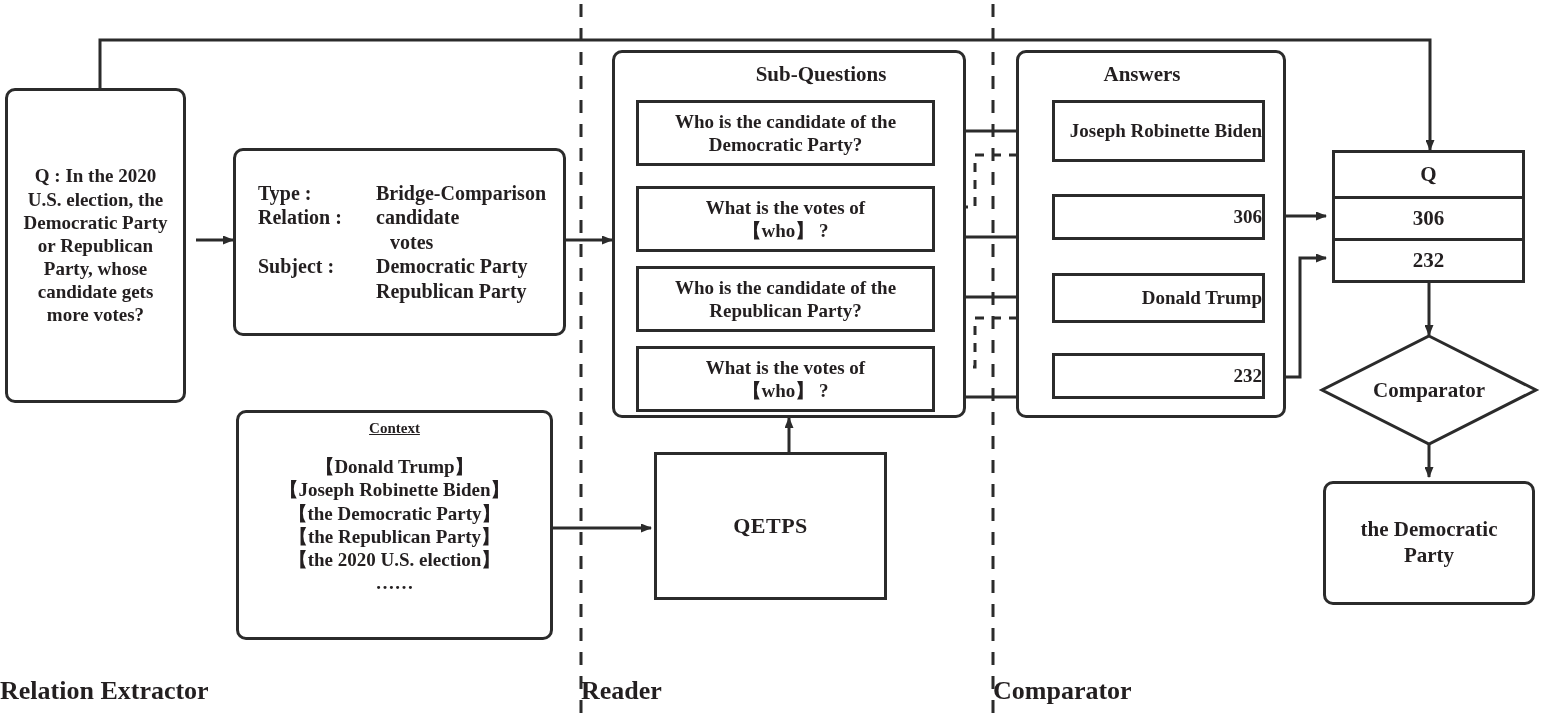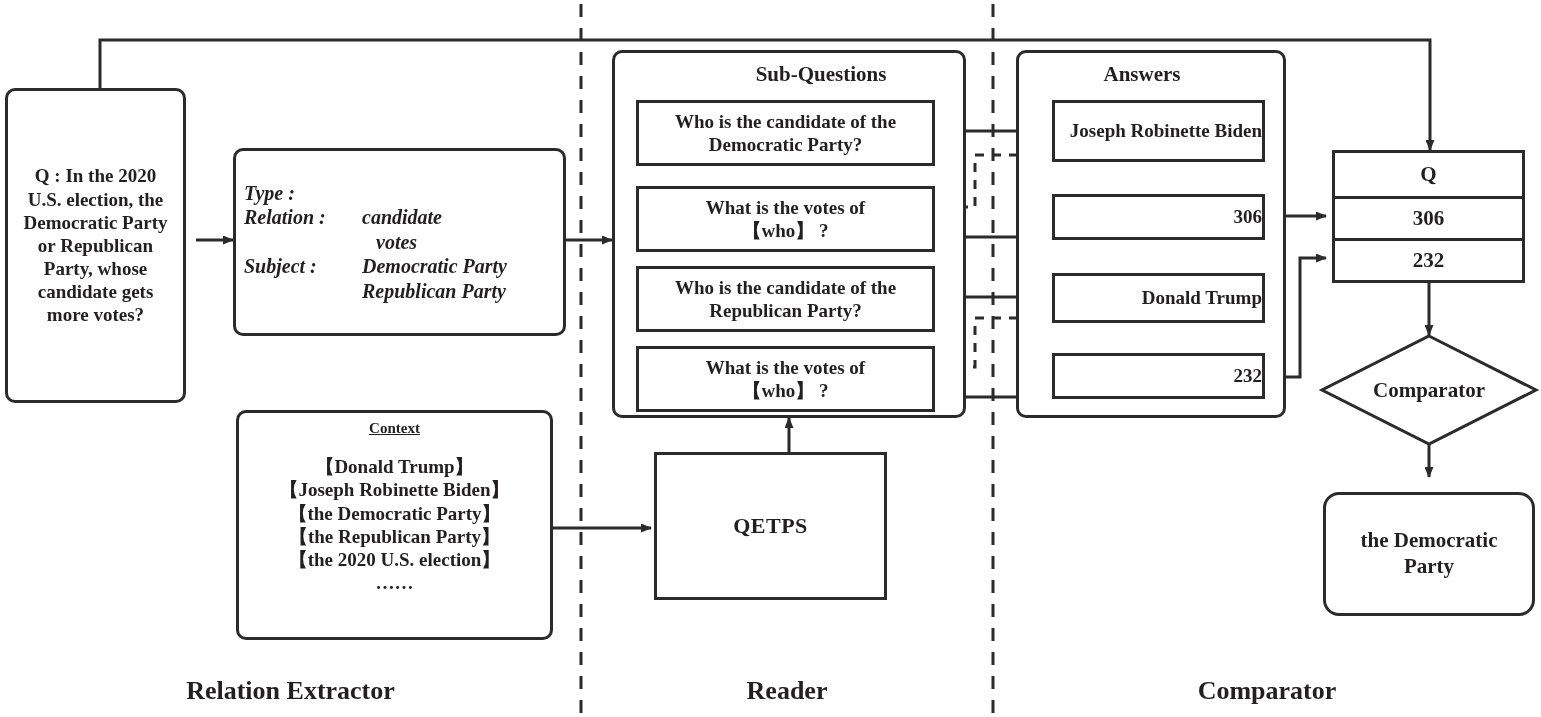--- a/index.html
+++ b/index.html
@@ -9,37 +9,37 @@
 
   .box{position:absolute;box-sizing:border-box;border:3px solid #2b2b2b;background:#fff;
        display:flex;align-items:center;justify-content:center;text-align:center;
        font-weight:bold;line-height:1.22;}
   .rnd{border-radius:10px;}
   .panel{position:absolute;box-sizing:border-box;border:3px solid #2b2b2b;border-radius:10px;background:#fff;}
   .panel-title{position:absolute;left:0;right:0;text-align:center;font-weight:bold;font-size:21px;}
 
   .qbox{font-size:19px;padding:0 8px;}
   .trbox{font-size:20px;}
-  .trtable{display:block;width:100%;padding-left:8px;box-sizing:border-box;text-align:left;font-style:italic;}
+  .trtable{display:block;width:100%;padding-left:22px;box-sizing:border-box;text-align:left;}
   .trrow{display:flex;}
   .trkey{width:118px;flex:none;}
   .trval{flex:1;}
   .ctxbox{font-size:19px;align-items:flex-start;padding-top:6px;}
   .ctxinner{width:100%;}
   .ctxtitle{font-size:15px;margin-bottom:18px;text-decoration:underline;}
   .sq{font-size:19px;}
   .ans{font-size:19px;justify-content:flex-end;}
   .qt{position:absolute;box-sizing:border-box;border:3px solid #2b2b2b;background:#fff;}
   .qtrow{box-sizing:border-box;display:flex;align-items:center;justify-content:center;
          font-weight:bold;font-size:21px;}
   .qtrow+.qtrow{border-top:3px solid #2b2b2b;}
   .outbox{font-size:21px;}
   .qetps{font-size:22px;letter-spacing:.5px;}
 
-  .seclabel{position:absolute;font-weight:bold;font-size:26px;text-align:center;}
+  .seclabel{position:absolute;font-weight:bold;font-size:26px;}
 
   svg.lines{position:absolute;left:0;top:0;width:1541px;height:717px;pointer-events:none;}
   .cmp{position:absolute;display:flex;align-items:center;justify-content:center;
        font-weight:bold;font-size:21px;}
 </style>
 </head>
 <body>
 
 <div id="stage">
 
@@ -88,20 +88,21 @@
   </svg>
 
   <div class="box rnd qbox" style="left:5px;top:88px;width:181px;height:315px;">
     <span>Q : In the 2020 U.S. election, the Democratic Party or Republican Party, whose candidate gets more votes?</span>
   </div>
 
   <div class="box rnd trbox" style="left:233px;top:148px;width:333px;height:188px;">
     <span class="trtable">
       <span class="trrow">
         <span class="trkey">Type :</span>
+        <span class="trval">Bridge-Comparison</span>
       </span>
       <span class="trrow">
         <span class="trkey">Relation :</span>
         <span class="trval">candidate</span>
       </span>
       <span class="trrow">
         <span class="trkey"></span>
         <span class="trval" style="padding-left:14px">votes</span>
       </span>
       <span class="trrow">
@@ -178,21 +179,21 @@
   <div class="qt" style="left:1332px;top:150px;width:193px;height:133px;">
     <div class="qtrow" style="height:43px;">Q</div>
     <div class="qtrow" style="height:42px;">306</div>
     <div class="qtrow" style="height:42px;">232</div>
   </div>
 
   <div class="cmp" style="left:1342px;top:372px;width:174px;height:36px;">
     <span>Comparator</span>
   </div>
 
-  <div class="box rnd outbox" style="left:1323px;top:492px;width:212px;height:124px;border-radius:16px;">
+  <div class="box rnd outbox" style="left:1323px;top:481px;width:212px;height:124px;">
     <span>
       <span style="display:block">the Democratic</span>
       <span style="display:block">Party</span>
     </span>
   </div>
 
   <div class="seclabel" style="left:0px;top:676px;width:581px;">Relation Extractor</div>
   <div class="seclabel" style="left:581px;top:676px;width:412px;">Reader</div>
   <div class="seclabel" style="left:993px;top:676px;width:548px;">Comparator</div>
 

